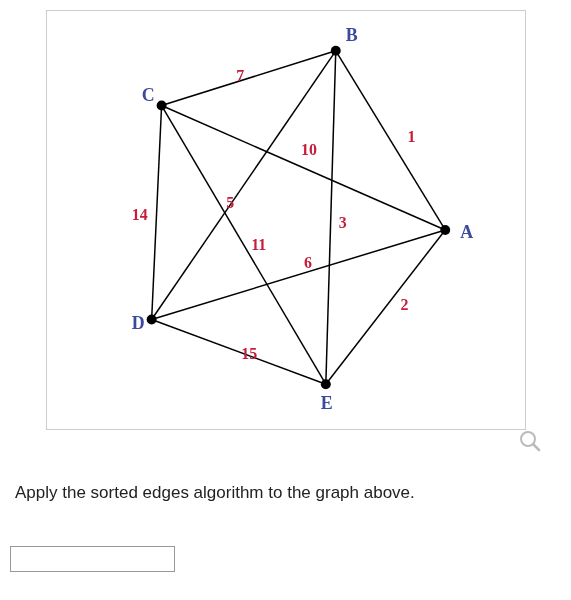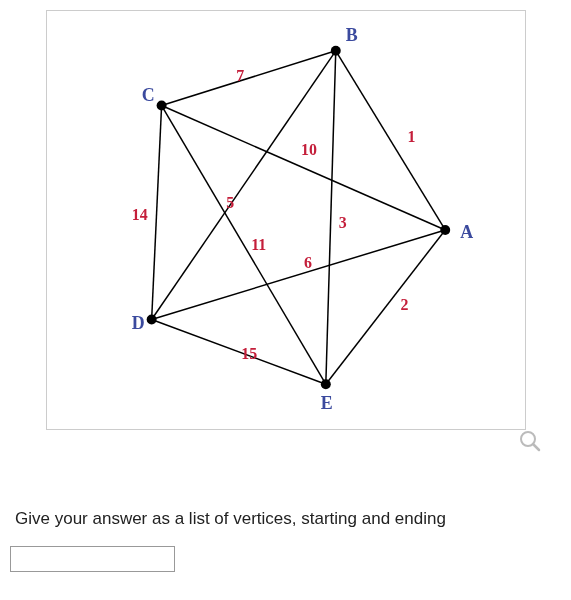--- a/index.html
+++ b/index.html
@@ -113,20 +113,20 @@
 </div>
 
 <span class="zoom-icon">
   <svg width="22" height="22" viewBox="0 0 22 22">
     <circle cx="9" cy="9" r="7" stroke="#bbb" stroke-width="2" fill="none"></circle>
     <line x1="14" y1="14" x2="20" y2="20" stroke="#bbb" stroke-width="2.5" stroke-linecap="round"></line>
   </svg>
 </span>
 
 <div class="question-text">
+  <span>Apply the sorted edges algorithm to the graph above.</span><br>
   <br>
-  <span>Give your answer as a list of vertices, starting and ending</span><br>
 </div>
 
 <input type="text" class="answer-input" value="" style="">
 
 
 
 
 </body></html>

